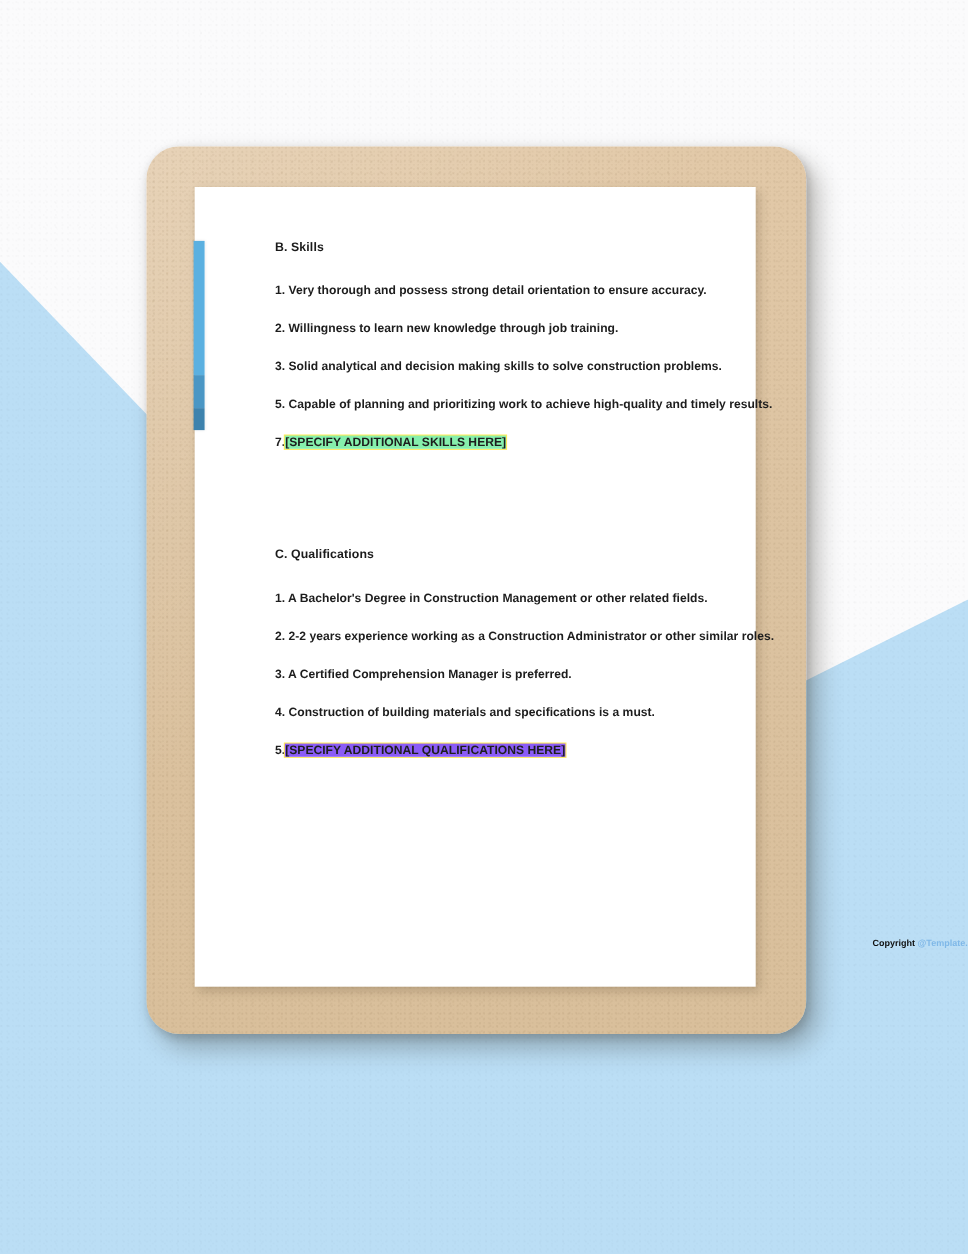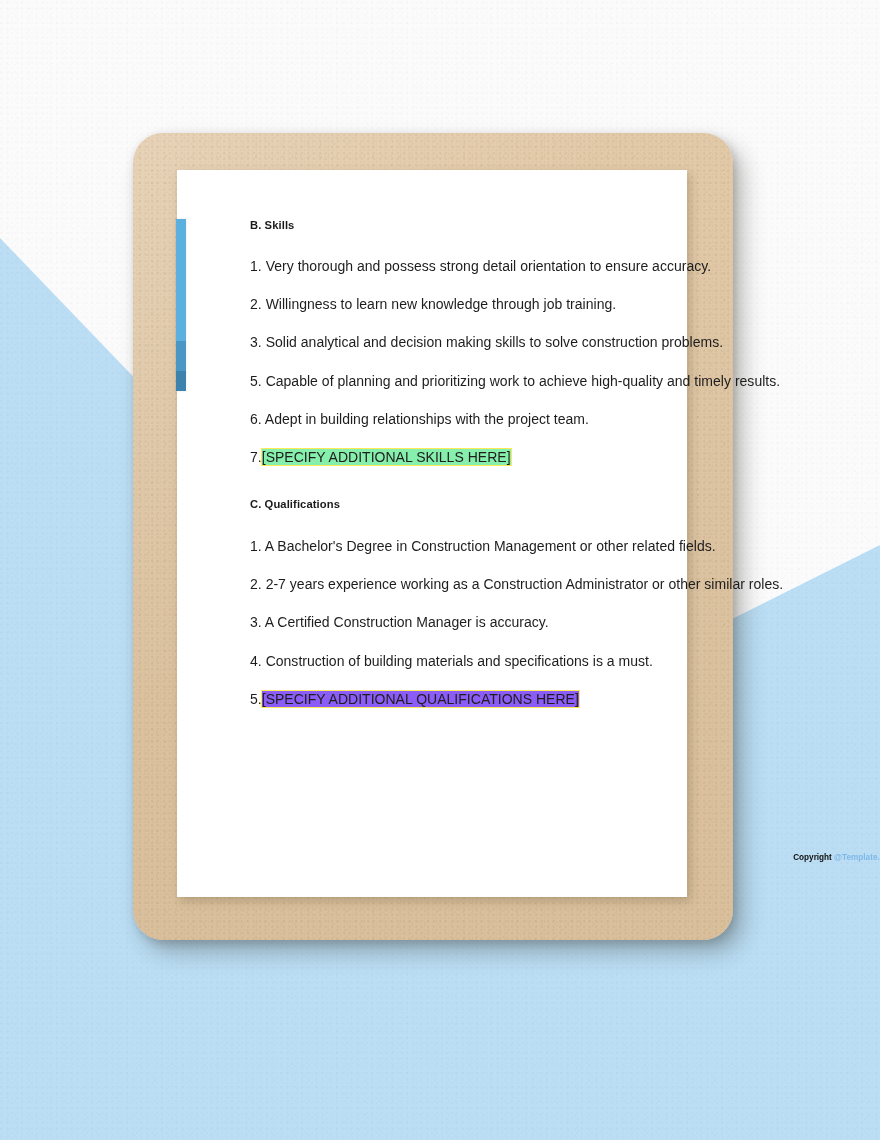--- a/index.html
+++ b/index.html
@@ -130,26 +130,27 @@
     letter-spacing: .1px;
   }
   #heading-skills { position: absolute; top: 49px; left: 0; }
   #heading-qualifications { position: absolute; top: 328px; left: 0; }
 
   .doc-list { position: absolute; left: 0; width: 430px; }
   #skills-list { top: 88px; }
   #qualifications-list { top: 368px; }
 
   .doc-item {
-    font-size: 14px;
+    font-size: 11px;
     color: #1d1d1d;
     line-height: 1.2;
     margin-bottom: 21.4px;
     white-space: nowrap;
     letter-spacing: .02px;
+    font-weight: bold;
   }
   .doc-item .num { }
   .doc-item .body { }
   .doc-item.is-highlighted .body {
     background: #fde95a;
     box-shadow: 0 0 0 1px #fde95a;
   }
 
   
   #footer {
@@ -192,30 +193,29 @@
 
 <div id="doc-content">
 
   <div class="section-heading" id="heading-skills">B. Skills</div>
 
   <div class="doc-list" id="skills-list">
       <div class="doc-item"><span class="num">1.</span><span class="body"> Very thorough and possess strong detail orientation to ensure accuracy.</span></div>
       <div class="doc-item"><span class="num">2.</span><span class="body"> Willingness to learn new knowledge through job training.</span></div>
       <div class="doc-item"><span class="num">3.</span><span class="body"> Solid analytical and decision making skills to solve construction problems.</span></div>
       <div class="doc-item"><span class="num">5.</span><span class="body"> Capable of planning and prioritizing work to achieve high-quality and timely results.</span></div>
-      <div class="doc-item"><span class="num">6.</span><span class="body"> Adept in building relationships with the project team.</span></div>
       <div class="doc-item is-highlighted"><span class="num">7.</span><span class="body" style="background: #86efac;">[SPECIFY ADDITIONAL SKILLS HERE]</span></div>
     </div>
 
   <div class="section-heading" id="heading-qualifications">C. Qualifications</div>
 
   <div class="doc-list" id="qualifications-list">
       <div class="doc-item"><span class="num">1.</span><span class="body"> A Bachelor's Degree in Construction Management or other related fields.</span></div>
-      <div class="doc-item"><span class="num">2.</span><span class="body"> 2-7 years experience working as a Construction Administrator or other similar roles.</span></div>
-      <div class="doc-item"><span class="num">3.</span><span class="body"> A Certified Construction Manager is accuracy.</span></div>
+      <div class="doc-item"><span class="num">2.</span><span class="body"> 2-2 years experience working as a Construction Administrator or other similar roles.</span></div>
+      <div class="doc-item"><span class="num">3.</span><span class="body"> A Certified Comprehension Manager is preferred.</span></div>
       <div class="doc-item"><span class="num">4.</span><span class="body"> Construction of building materials and specifications is a must.</span></div>
       <div class="doc-item is-highlighted"><span class="num">5.</span><span class="body" style="background: #8b5cf6;">[SPECIFY ADDITIONAL QUALIFICATIONS HERE]</span></div>
     </div>
 
   <div id="footer">
     <span>Copyright </span><span id="footer-link" style="color: rgb(127, 184, 232);">@Template.net</span>
   </div>
 
 </div>
 

